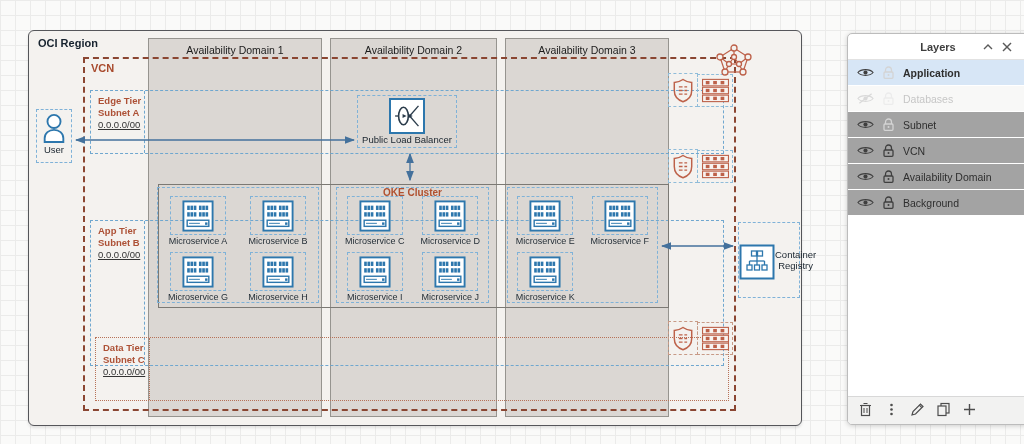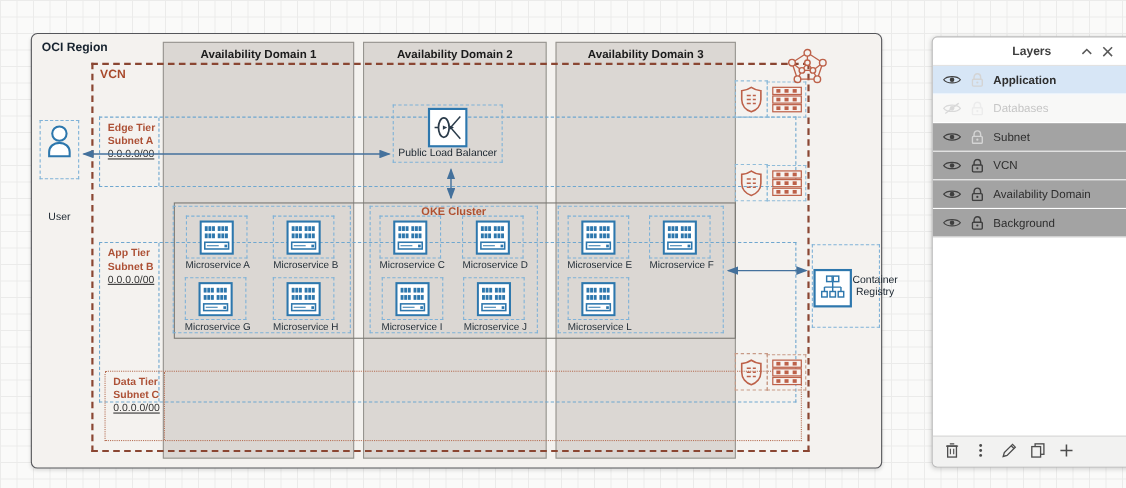--- a/index.html
+++ b/index.html
@@ -11,43 +11,43 @@
       linear-gradient(#ebebea 1px, transparent 1px),
       linear-gradient(90deg,#ebebea 1px, transparent 1px);
     background-size:15px 15px;
   }
   .abs{position:absolute;}
   
   .region{left:28px;top:30px;width:772px;height:394px;background:#f4f2ef;
     border:1.5px solid #55565a;border-radius:6px;box-shadow:0 2px 3px rgba(0,0,0,.10);}
   .region-label{left:38px;top:37px;font-size:11px;font-weight:bold;color:#16222e;}
   .ad{top:38px;height:377px;background:#dbd7d3;border:1px solid #96948f;}
-  .ad-title{width:100%;text-align:center;margin-top:5px;font-size:10.5px;font-weight:bold;color:#1b1b1b;}
+  .ad-title{width:100%;text-align:center;margin-top:5px;font-size:10.5px;font-weight:normal;color:#1b1b1b;}
   
   .vcn{left:83px;top:57px;width:649px;height:350px;border:2px dashed #8a4632;}
   .vcn-label{left:91px;top:62px;font-size:11px;font-weight:bold;color:#a84a2c;}
   .subnet{border:1.5px dashed #6fa7cf;}
   .subnet.data{border:1.5px dotted #b77258;}
   .subnet-labels{padding:4px 0 0 7px;width:54px;height:100%;box-sizing:border-box;
     border-right:1px dashed #6fa7cf;font-size:9.5px;line-height:12px;}
   .subnet.data .subnet-labels{border-right:1px dotted #b77258;}
   .tier-line{font-weight:bold;color:#ad5136;}
   .cidr-line{color:#333;text-decoration:underline;}
   
   .oke{left:158px;top:184px;width:509px;height:122px;border:1.5px solid #7b7974;}
   .oke-label{left:158px;top:187px;width:509px;text-align:center;font-size:10px;font-weight:bold;color:#b0502f;}
   .ms-group{border:1px dashed #7fb2d8;display:grid;grid-template-columns:1fr 1fr;
     grid-template-rows:56px 56px;justify-items:center;padding-top:8px;box-sizing:border-box;}
-  .ms-cell{display:flex;flex-direction:column;}
+  .ms-cell{display:flex;flex-direction:column;align-items:center;}
   .ms-iconbox{width:54px;height:37px;border:1px dashed #7fb2d8;display:flex;align-items:center;justify-content:center;}
   .ms-label{font-size:9px;color:#1f2a33;margin-top:1px;white-space:nowrap;}
   
   .node-label{font-size:9.5px;color:#19242e;text-align:center;}
   .dash-box{border:1px dashed #7fb2d8;}
-  .user-box{left:36px;top:109px;width:36px;height:54px;display:flex;flex-direction:column;align-items:center;justify-content:flex-start;padding-top:2px;box-sizing:border-box;gap:48px;}
+  .user-box{left:36px;top:109px;width:36px;height:54px;display:flex;flex-direction:column;align-items:center;justify-content:flex-start;padding-top:2px;box-sizing:border-box;}
   .plb-box{left:357px;top:95px;width:100px;height:53px;display:flex;flex-direction:column;align-items:center;box-sizing:border-box;}
   .plb-icon{width:36px;height:36px;border:2px solid #2d77ad;background:#fff;margin-top:2px;display:flex;align-items:center;justify-content:center;box-sizing:border-box;}
   .reg-box{left:738px;top:222px;width:62px;height:76px;display:flex;flex-direction:row;align-items:center;box-sizing:border-box;}
   .pair-el{border:1px dashed #8fbcd9;background:transparent;display:flex;align-items:center;justify-content:center;}
   
   .panel{left:818px;top:33px;width:182px;height:392px;background:#fff;border:1px solid #bcbcbc;
     border-radius:5px;box-shadow:0 1px 5px rgba(0,0,0,.18);box-sizing:border-box;overflow:hidden;margin-left:29px;}
   .panel-header{height:25px;display:flex;align-items:center;position:relative;border-bottom:1px solid #e2e2e2;}
   .panel-title{flex:1;text-align:center;font-size:11px;font-weight:bold;color:#3e3e3e;}
   .panel-hbtn{position:absolute;top:5px;width:16px;height:16px;color:#5a5a5a;cursor:pointer;}
@@ -225,21 +225,21 @@
 <div class="abs ad" style="left:330px;width:165px;">
   <div class="ad-title">Availability Domain 2</div>
 </div>
 <div class="abs ad" style="left:505px;width:162px;">
   <div class="ad-title">Availability Domain 3</div>
 </div>
 
 <div class="abs vcn"></div>
 <div class="abs vcn-label">VCN</div>
 
-<div class="abs subnet" style="left:90px;top:90px;width:632px;height:62px;margin-top:16px;">
+<div class="abs subnet" style="left:90px;top:90px;width:632px;height:62px;">
   <div class="subnet-labels">
     <div class="tier-line">Edge Tier</div>
     <div class="tier-line">Subnet A</div>
     <div class="cidr-line">0.0.0.0/00</div>
   </div>
 </div>
 <div class="abs subnet" style="left:90px;top:184px;width:632px;height:144px;margin-top:36px;">
   <div class="subnet-labels">
     <div class="tier-line">App Tier</div>
     <div class="tier-line">Subnet B</div>
@@ -341,21 +341,21 @@
         </svg>
       </div>
     <div class="ms-label">Microservice F</div>
   </div>
   <div class="ms-cell">
     <div class="ms-iconbox">
         <svg width="32" height="32">
           <use href="#sym-ms"></use>
         </svg>
       </div>
-    <div class="ms-label">Microservice L</div>
+    <div class="ms-label">Microservice K</div>
   </div>
 </div>
 
 <div class="abs dash-box user-box">
   <span>
       <svg width="28" height="32">
         <use href="#sym-user"></use>
       </svg>
     </span>
   <div class="node-label">User</div>

